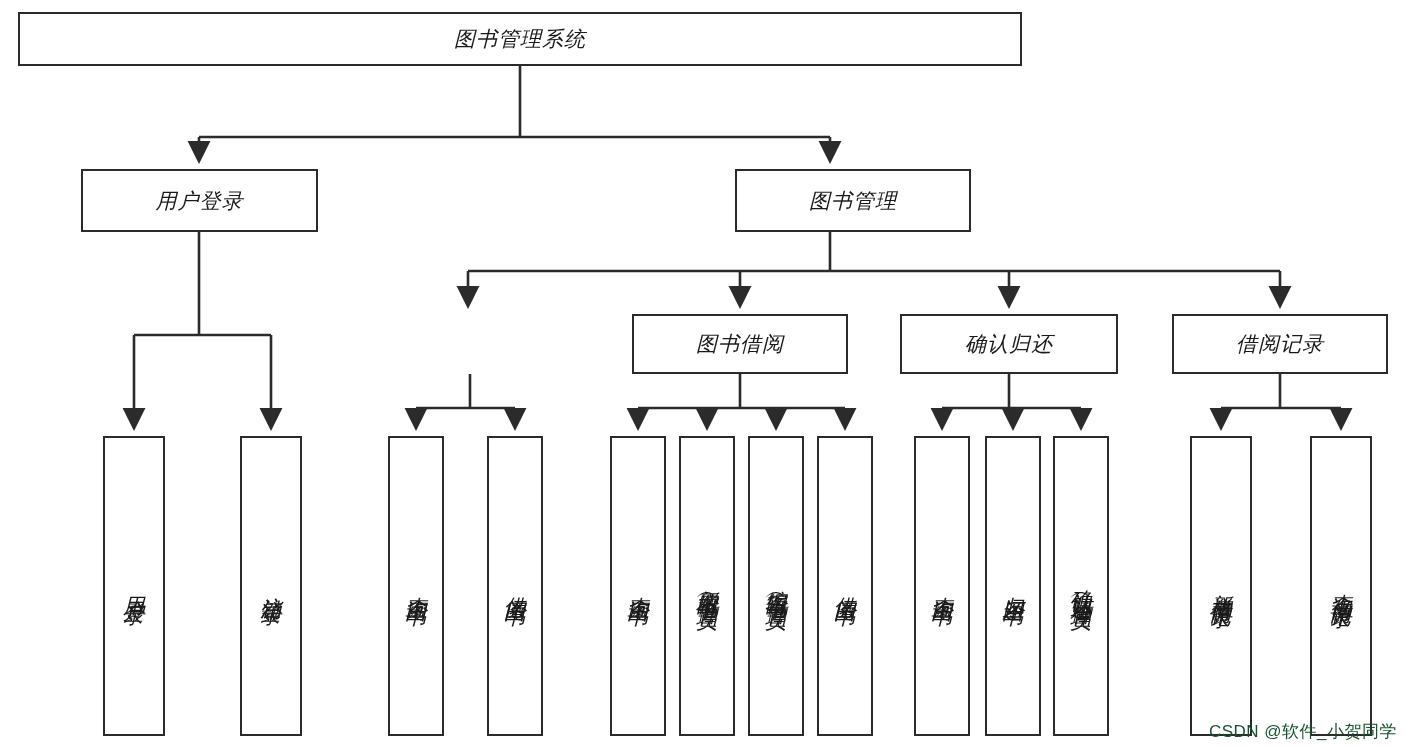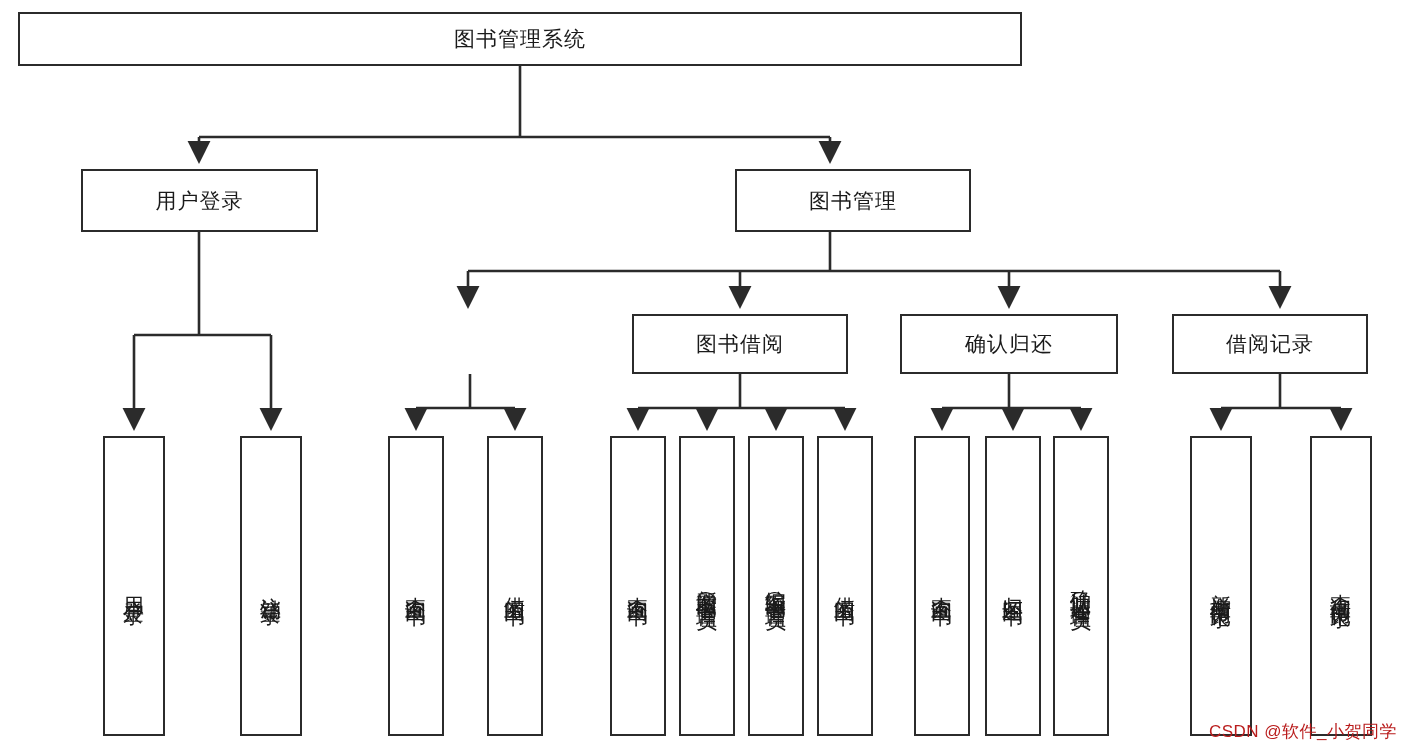--- a/index.html
+++ b/index.html
@@ -28,20 +28,21 @@
   }
   .node {
     position: absolute;
     box-sizing: border-box;
     border: 2px solid #2b2b2b;
     background: #ffffff;
     display: flex;
     align-items: center;
     justify-content: center;
     color: #1a1a1a;
+    font-style: italic;
   }
   .node.horiz {
     font-size: 21px;
     letter-spacing: 1px;
   }
   .node.vert {
     font-size: 21px;
   }
   .node.vert .vlabel {
     writing-mode: vertical-rl;
@@ -51,21 +52,21 @@
     white-space: nowrap;
   }
   .node .hlabel {
     white-space: nowrap;
   }
   #watermark {
     position: absolute;
     right: 8px;
     bottom: 4px;
     font-size: 17px;
-    color: #b91c1c;
+    color: #14532d;
     letter-spacing: 0.5px;
     white-space: nowrap;
     pointer-events: none;
   }
 </style>
 </head>
 <body>
 
 <div id="diagram-root">
 
@@ -130,21 +131,21 @@
   <div class="node horiz" style="left:712px; top:169px; width:236px; height:63px;margin-left:23px;">
     <span class="hlabel">图书管理</span>
   </div>
 
   <div class="node horiz" style="left:632px; top:314px; width:216px; height:60px;">
     <span class="hlabel">图书借阅</span>
   </div>
   <div class="node horiz" style="left:900px; top:314px; width:218px; height:60px;">
     <span class="hlabel">确认归还</span>
   </div>
-  <div class="node horiz" style="left:1172px; top:314px; width:196px; height:60px;">
+  <div class="node horiz" style="left:1172px; top:314px; width:216px; height:60px;">
     <span class="hlabel">借阅记录</span>
   </div>
 
   <div class="node vert" style="left:103px; top:436px; width:62px; height:300px;">
     <span class="vlabel">用户登录</span>
   </div>
   <div class="node vert" style="left:240px; top:436px; width:62px; height:300px;">
     <span class="vlabel">注销登录</span>
   </div>
 

